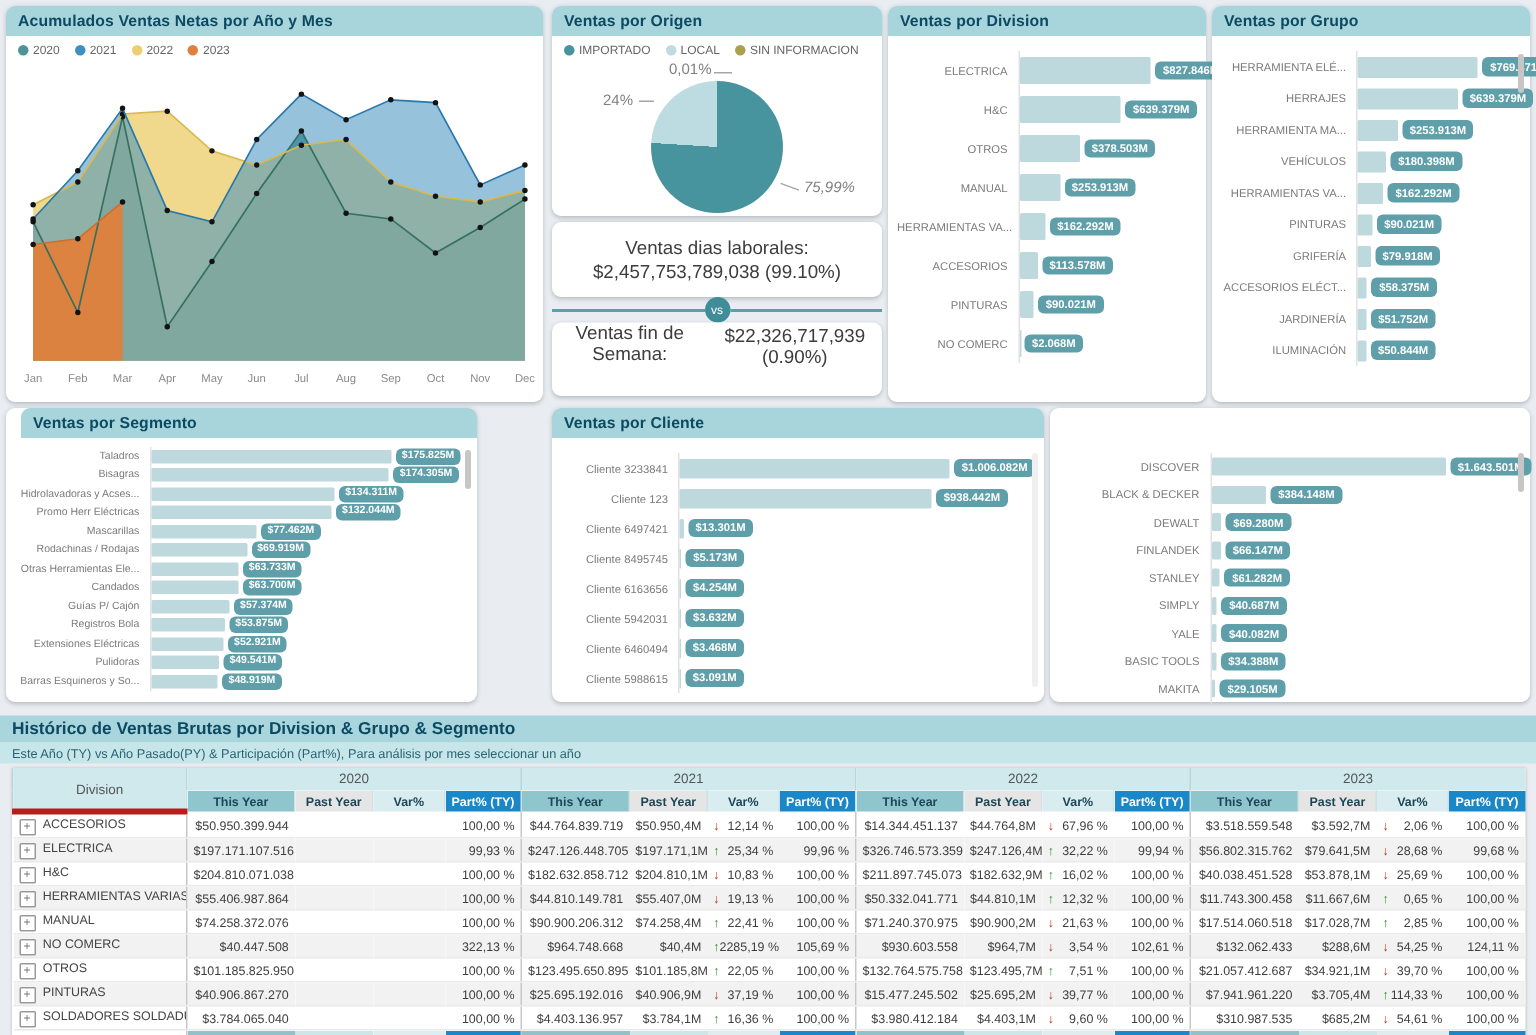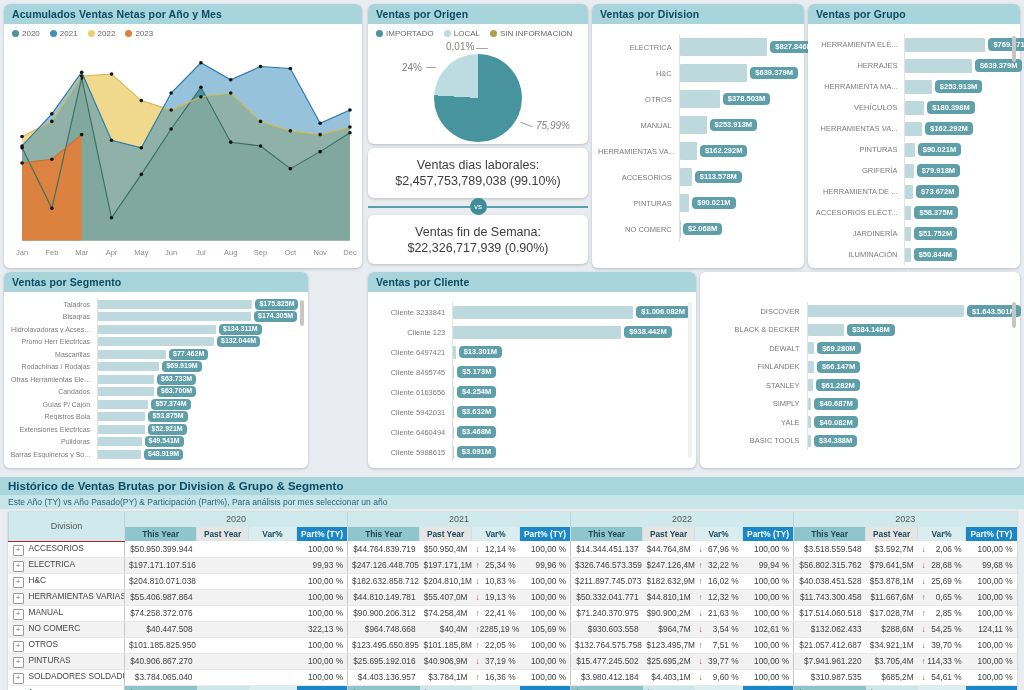--- a/index.html
+++ b/index.html
@@ -8,24 +8,24 @@
   .phead{background:#a7d5db;color:#0c4a63;font-weight:700;font-size:10.5px;padding:4px 8px;border-radius:6px 6px 0 0;letter-spacing:.1px;}
   .legend{display:flex;gap:10px;padding:5px 8px 2px;font-size:8px;color:#666;align-items:center;flex-wrap:nowrap;white-space:nowrap;}
   .legend .dot{width:7px;height:7px;border-radius:50%;display:inline-block;margin-right:3px;vertical-align:-1px;}
   .leg-item{display:inline-flex;align-items:center;}
 
   
   #p-acum{left:4px;top:4px;width:358px;height:264px;}
   #p-origen{left:368px;top:4px;width:220px;height:140px;}
   #card1{left:368px;top:148px;width:220px;height:50px;display:flex;flex-direction:column;justify-content:center;text-align:center;}
   #vsrow{position:absolute;left:368px;top:200px;width:220px;height:13px;display:flex;align-items:center;}
-  #card2{left:368px;top:215px;width:220px;height:49px;display:flex;flex-direction:column;justify-content:center;text-align:center;}
+  #card2{left:368px;top:215px;width:220px;height:49px;display:flex;flex-direction:row;justify-content:center;text-align:center;}
   #p-division{left:592px;top:4px;width:212px;height:264px;}
   #p-grupo{left:808px;top:4px;width:212px;height:264px;}
-  #p-segmento{left:4px;top:272px;width:304px;height:196px;}
+  #p-segmento{left:4px;top:272px;width:304px;height:196px;padding-left:10px;}
   #p-cliente{left:368px;top:272px;width:328px;height:196px;}
   #p-marca{left:700px;top:272px;width:320px;height:196px;}
 
   
   #area-wrap{position:absolute;top:36px;left:4px;right:4px;bottom:2px;}
   #area-wrap svg{display:block;}
   .axis-lab{font-size:7.5px;fill:#8b8b8b;}
 
   
   #pie-zone{position:absolute;top:36px;left:0;right:0;bottom:0;}
@@ -66,21 +66,21 @@
   .strack{position:absolute;right:4px;width:4px;border-radius:2px;background:#f0f0f0;}
 
   
   #historico{position:absolute;left:0;top:477px;width:1024px;height:213px;}
   #h-title{background:#a9d6dc;color:#0c4a63;font-weight:700;font-size:11.5px;padding:3px 8px;}
   #h-sub{background:#c6e6ea;color:#2a6274;font-size:8.5px;padding:2px 8px;}
   #htable{border-collapse:collapse;background:#fff;font-size:8.3px;color:#3e3e3e;table-layout:fixed;width:1000px;margin:3px 0 0 8px;box-shadow:0 0 2px rgba(0,0,0,.2);}
   #htable th,#htable td{padding:1px 4px;overflow:hidden;white-space:nowrap;height:12.6px;}
   #htable .yrow th{background:#cfe9ec;color:#565656;font-weight:400;font-size:9px;text-align:center;border-left:1px solid #b9d6da;}
   #htable .hrow th{font-weight:700;text-align:center;font-size:8.3px;color:#1d4657;border-left:1px solid #cfe0e3;}
-  th.h-div{background:#fafafa;text-align:left;color:#444;font-weight:400;border-bottom:1px solid #b91c1c;}
+  th.h-div{background:#fafafa;text-align:left;color:#444;font-weight:400;border-bottom:4px solid #b91c1c;}
   th.h-ty{background:#8fc5cc}.h-py{background:#e5e5e5}.h-var{background:#d9edf0}
   th.h-part{background:#1987c8;color:#fff !important;}
   #htable tbody td{border-bottom:1px solid #e9e9e9;text-align:right;}
   #htable td.c-name{text-align:left;color:#444;}
   #htable tr.alt{background:#f2f2f2;}
   .exp{display:inline-block;width:9px;height:9px;border:1px solid #9a9a9a;border-radius:1px;margin-right:5px;font-size:8px;line-height:8px;text-align:center;color:#777;vertical-align:-1px;background:#fff;}
   td.c-ty{border-left:1px solid #c7c7c7;}
   .arr{float:left;font-weight:700;}
   .arr.up{color:#2e8b2e}.arr.down{color:#c0392b}
   #htable .trow td{font-weight:700;border-top:1px solid #9fb7bb;color:#203c44;}
@@ -331,27 +331,20 @@
           </span>
         </div>
         <div class="brow">
           <span class="blab">GRIFERÍA</span>
           <span class="btrack">
             <span class="bbar" style="width: 8.10116%;"></span>
             <span class="bpill">$79.918M</span>
           </span>
         </div>
         <div class="brow">
-          <span class="blab">HERRAMIENTA DE ...</span>
-          <span class="btrack">
-            <span class="bbar" style="width: 7.46801%;"></span>
-            <span class="bpill">$73.672M</span>
-          </span>
-        </div>
-        <div class="brow">
           <span class="blab">ACCESORIOS ELÉCT...</span>
           <span class="btrack">
             <span class="bbar" style="width: 5.91738%;"></span>
             <span class="bpill">$58.375M</span>
           </span>
         </div>
         <div class="brow">
           <span class="blab">JARDINERÍA</span>
           <span class="btrack">
             <span class="bbar" style="width: 5.24601%;"></span>
@@ -579,20 +572,27 @@
           <span class="btrack">
             <span class="bbar" style="width: 1.90228%;"></span>
             <span class="bpill">$40.082M</span>
           </span>
         </div>
         <div class="brow">
           <span class="blab">BASIC TOOLS</span>
           <span class="btrack">
             <span class="bbar" style="width: 1.63204%;"></span>
             <span class="bpill">$34.388M</span>
+          </span>
+        </div>
+        <div class="brow">
+          <span class="blab">MAKITA</span>
+          <span class="btrack">
+            <span class="bbar" style="width: 1.38131%;"></span>
+            <span class="bpill">$29.105M</span>
           </span>
         </div>
       </div>
     <i class="sthumb" style="top:30px;height:26px;"></i>
   </section>
 
   <section id="historico">
     <div id="h-title">Histórico de Ventas Brutas por Division &amp; Grupo &amp; Segmento</div>
     <div id="h-sub">Este Año (TY) vs Año Pasado(PY) &amp; Participación (Part%), Para análisis por mes seleccionar un año</div>
     <table id="htable">

